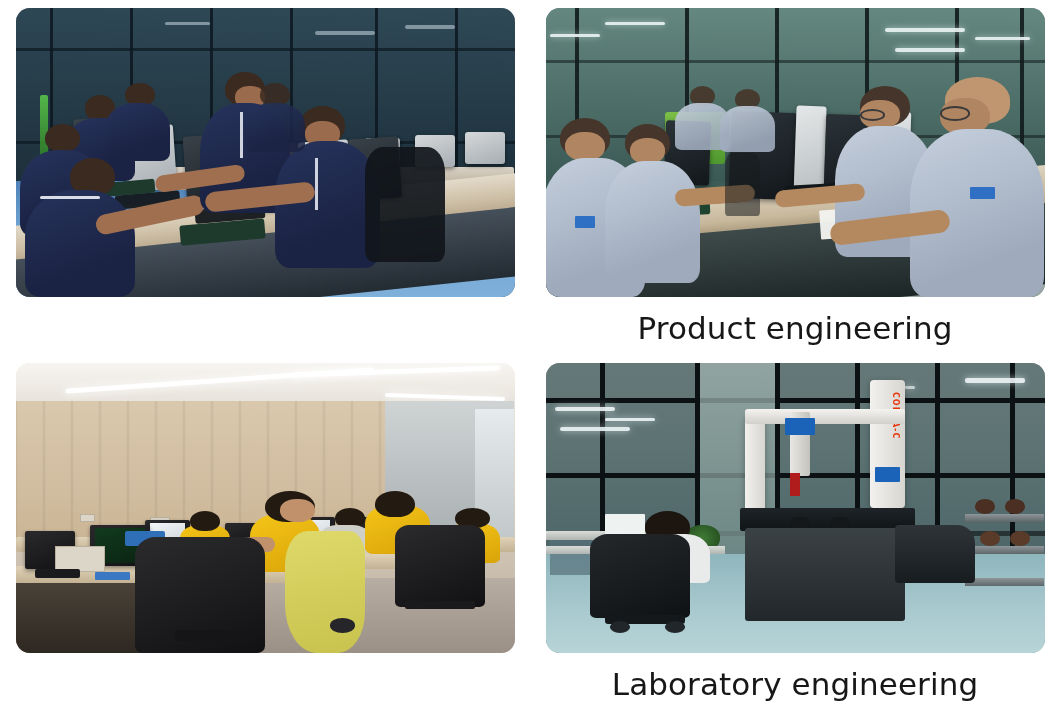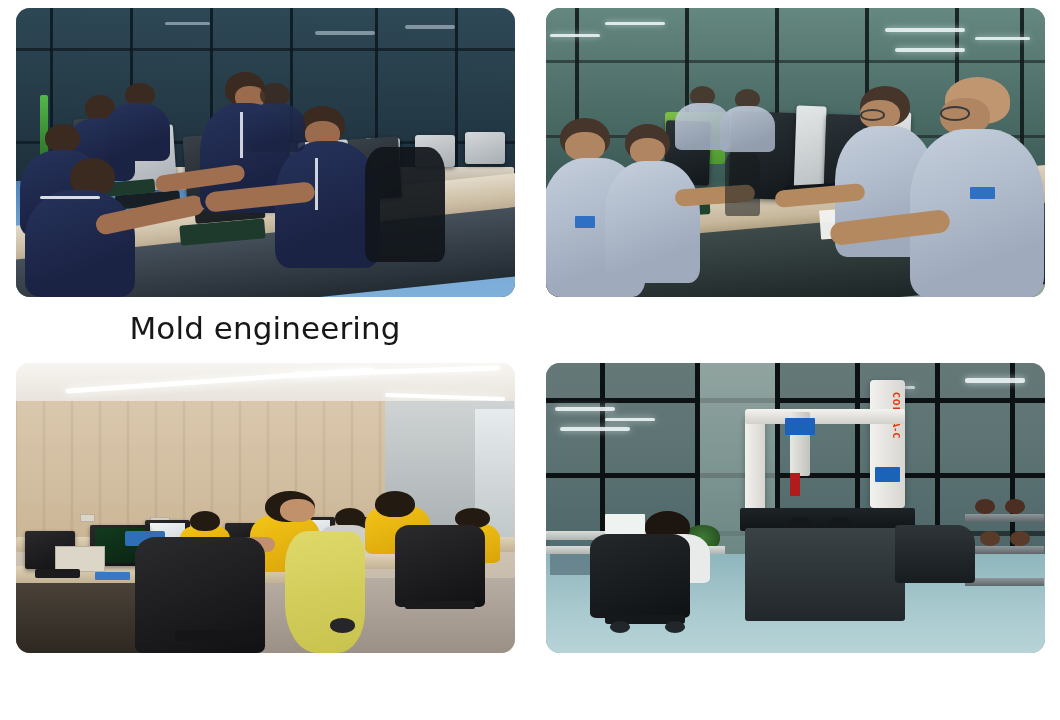--- a/index.html
+++ b/index.html
@@ -264,21 +264,20 @@
       <div class="layer person-body" style="left:52%;top:46%;width:21%;height:44%"></div>
       <div class="layer lanyard" style="left:60%;top:52%;height:18%"></div>
       <div class="layer arm" style="left:38%;top:62%;width:22%;height:7%;transform:rotate(-6deg)"></div>
       <div class="layer chair" style="left:70%;top:48%;width:16%;height:40%"></div>
 
       <div class="layer person-head" style="left:22%;top:26%;width:6%;height:8%"></div>
       <div class="layer person-body" style="left:18%;top:33%;width:13%;height:20%"></div>
       <div class="layer person-head" style="left:49%;top:26%;width:6%;height:8%;opacity:.85"></div>
       <div class="layer person-body" style="left:46%;top:33%;width:12%;height:17%;opacity:.85"></div>
     </div>
-    <div class="caption">Mold engineering</div>
   </div>
 
   <div class="cell row1">
     <div class="photo p2">
       <div class="layer glasswall"></div>
       <div class="layer mullion" style="left:6%"></div>
       <div class="layer mullion" style="left:28%"></div>
       <div class="layer mullion" style="left:46%"></div>
       <div class="layer mullion" style="left:64%"></div>
       <div class="layer mullion" style="left:82%"></div>
@@ -330,20 +329,21 @@
       <div class="layer arm" style="left:46%;top:62%;width:18%;height:6%;transform:rotate(-5deg)"></div>
 
       <div class="layer bald" style="left:80%;top:24%;width:13%;height:16%"></div>
       <div class="layer person-face" style="left:79%;top:31%;width:10%;height:13%"></div>
       <div class="layer glasses" style="left:79%;top:34%;width:6%;height:5%"></div>
       <div class="layer person-body" style="left:73%;top:42%;width:27%;height:58%"></div>
       <div class="layer badge" style="left:85%;top:62%;width:5%;height:4%"></div>
       <div class="layer arm" style="left:57%;top:72%;width:24%;height:8%;transform:rotate(-7deg)"></div>
       <div class="layer chair" style="left:36%;top:50%;width:7%;height:22%;opacity:.55"></div>
     </div>
+    <div class="caption">Product engineering</div>
   </div>
 
   <div class="cell row2">
     <div class="photo p3">
       <div class="layer ceiling"></div>
       <div class="layer tube" style="left:10%;top:5%;width:62%;height:5px;transform:rotate(-4deg)"></div>
       <div class="layer tube" style="left:55%;top:2%;width:42%;height:5px;transform:rotate(-2deg)"></div>
       <div class="layer tube" style="left:74%;top:11%;width:24%;height:4px;transform:rotate(2deg)"></div>
       <div class="layer woodwall"></div>
       <div class="layer" style="left:74%;top:13%;width:26%;height:48%;background:linear-gradient(180deg,#cfd3d4,#a9b0b2)"></div>
@@ -440,15 +440,16 @@
       <div class="layer" style="left:70%;top:56%;width:16%;height:20%;background:linear-gradient(180deg,#2e3438,#171c1f);border-radius:4px 18px 4px 4px"></div>
 
       <div class="layer benchtop" style="left:0%;top:63%;width:36%;height:3%"></div>
       <div class="layer person-head" style="left:20%;top:51%;width:9%;height:11%"></div>
       <div class="layer person-body" style="left:21%;top:59%;width:12%;height:17%"></div>
       <div class="layer chair" style="left:9%;top:59%;width:20%;height:29%"></div>
       <div class="layer" style="left:12%;top:87%;width:16%;height:3%;background:#14181a;border-radius:3px"></div>
       <div class="layer" style="left:13%;top:89%;width:4%;height:4%;background:#20262a;border-radius:50%"></div>
       <div class="layer" style="left:24%;top:89%;width:4%;height:4%;background:#20262a;border-radius:50%"></div>
     </div>
+    <div class="caption">Laboratory engineering</div>
   </div>
 
 </div>
 
 </body></html>

